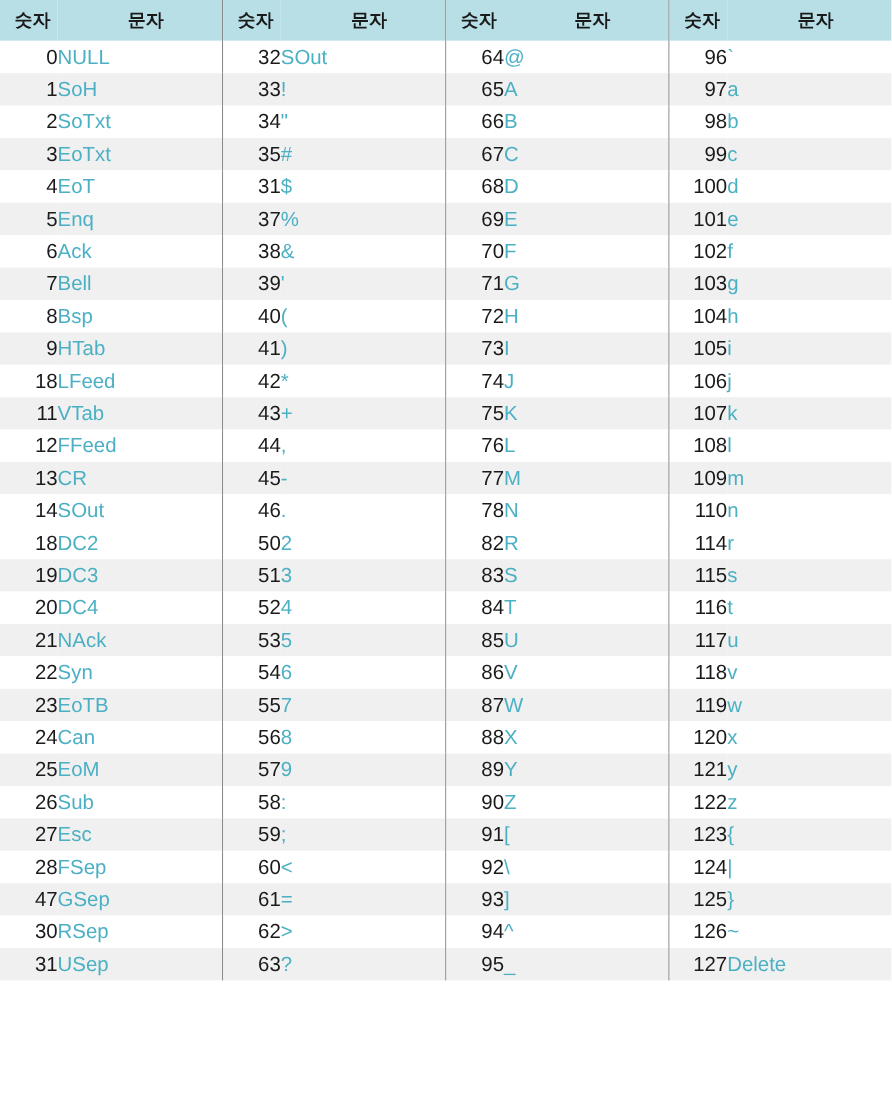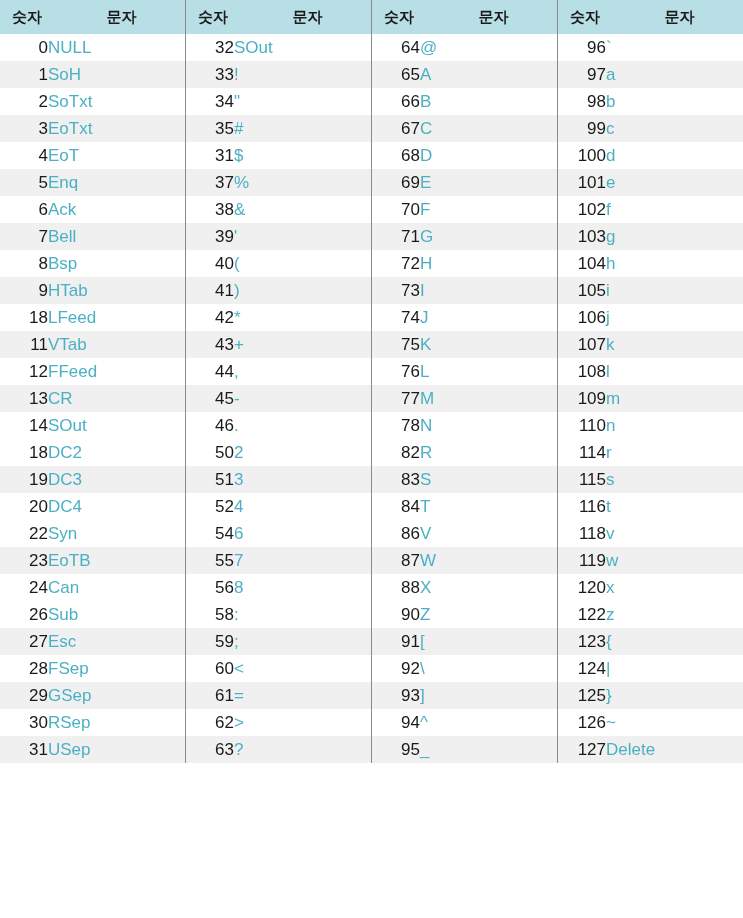--- a/index.html
+++ b/index.html
@@ -450,20 +450,39 @@
           <span class="vline"></span>
         </td>
         <td class="num">84</td>
         <td class="chr">T</td>
         <td class="gapcell">
           <span class="vline"></span>
         </td>
         <td class="num">116</td>
         <td class="chr">t</td>
       </tr>
+      <tr class="odd">
+        <td class="num">21</td>
+        <td class="chr">NAck</td>
+        <td class="gapcell">
+          <span class="vline"></span>
+        </td>
+        <td class="num">53</td>
+        <td class="chr">5</td>
+        <td class="gapcell">
+          <span class="vline"></span>
+        </td>
+        <td class="num">85</td>
+        <td class="chr">U</td>
+        <td class="gapcell">
+          <span class="vline"></span>
+        </td>
+        <td class="num">117</td>
+        <td class="chr">u</td>
+      </tr>
       <tr class="even">
         <td class="num">22</td>
         <td class="chr">Syn</td>
         <td class="gapcell">
           <span class="vline"></span>
         </td>
         <td class="num">54</td>
         <td class="chr">6</td>
         <td class="gapcell">
           <span class="vline"></span>
@@ -507,20 +526,39 @@
           <span class="vline"></span>
         </td>
         <td class="num">88</td>
         <td class="chr">X</td>
         <td class="gapcell">
           <span class="vline"></span>
         </td>
         <td class="num">120</td>
         <td class="chr">x</td>
       </tr>
+      <tr class="odd">
+        <td class="num">25</td>
+        <td class="chr">EoM</td>
+        <td class="gapcell">
+          <span class="vline"></span>
+        </td>
+        <td class="num">57</td>
+        <td class="chr">9</td>
+        <td class="gapcell">
+          <span class="vline"></span>
+        </td>
+        <td class="num">89</td>
+        <td class="chr">Y</td>
+        <td class="gapcell">
+          <span class="vline"></span>
+        </td>
+        <td class="num">121</td>
+        <td class="chr">y</td>
+      </tr>
       <tr class="even">
         <td class="num">26</td>
         <td class="chr">Sub</td>
         <td class="gapcell">
           <span class="vline"></span>
         </td>
         <td class="num">58</td>
         <td class="chr">:</td>
         <td class="gapcell">
           <span class="vline"></span>
@@ -565,21 +603,21 @@
         </td>
         <td class="num">92</td>
         <td class="chr">\</td>
         <td class="gapcell">
           <span class="vline"></span>
         </td>
         <td class="num">124</td>
         <td class="chr">|</td>
       </tr>
       <tr class="odd">
-        <td class="num">29</td>
+        <td class="num">47</td>
         <td class="chr">GSep</td>
         <td class="gapcell">
           <span class="vline"></span>
         </td>
         <td class="num">61</td>
         <td class="chr">=</td>
         <td class="gapcell">
           <span class="vline"></span>
         </td>
         <td class="num">93</td>

